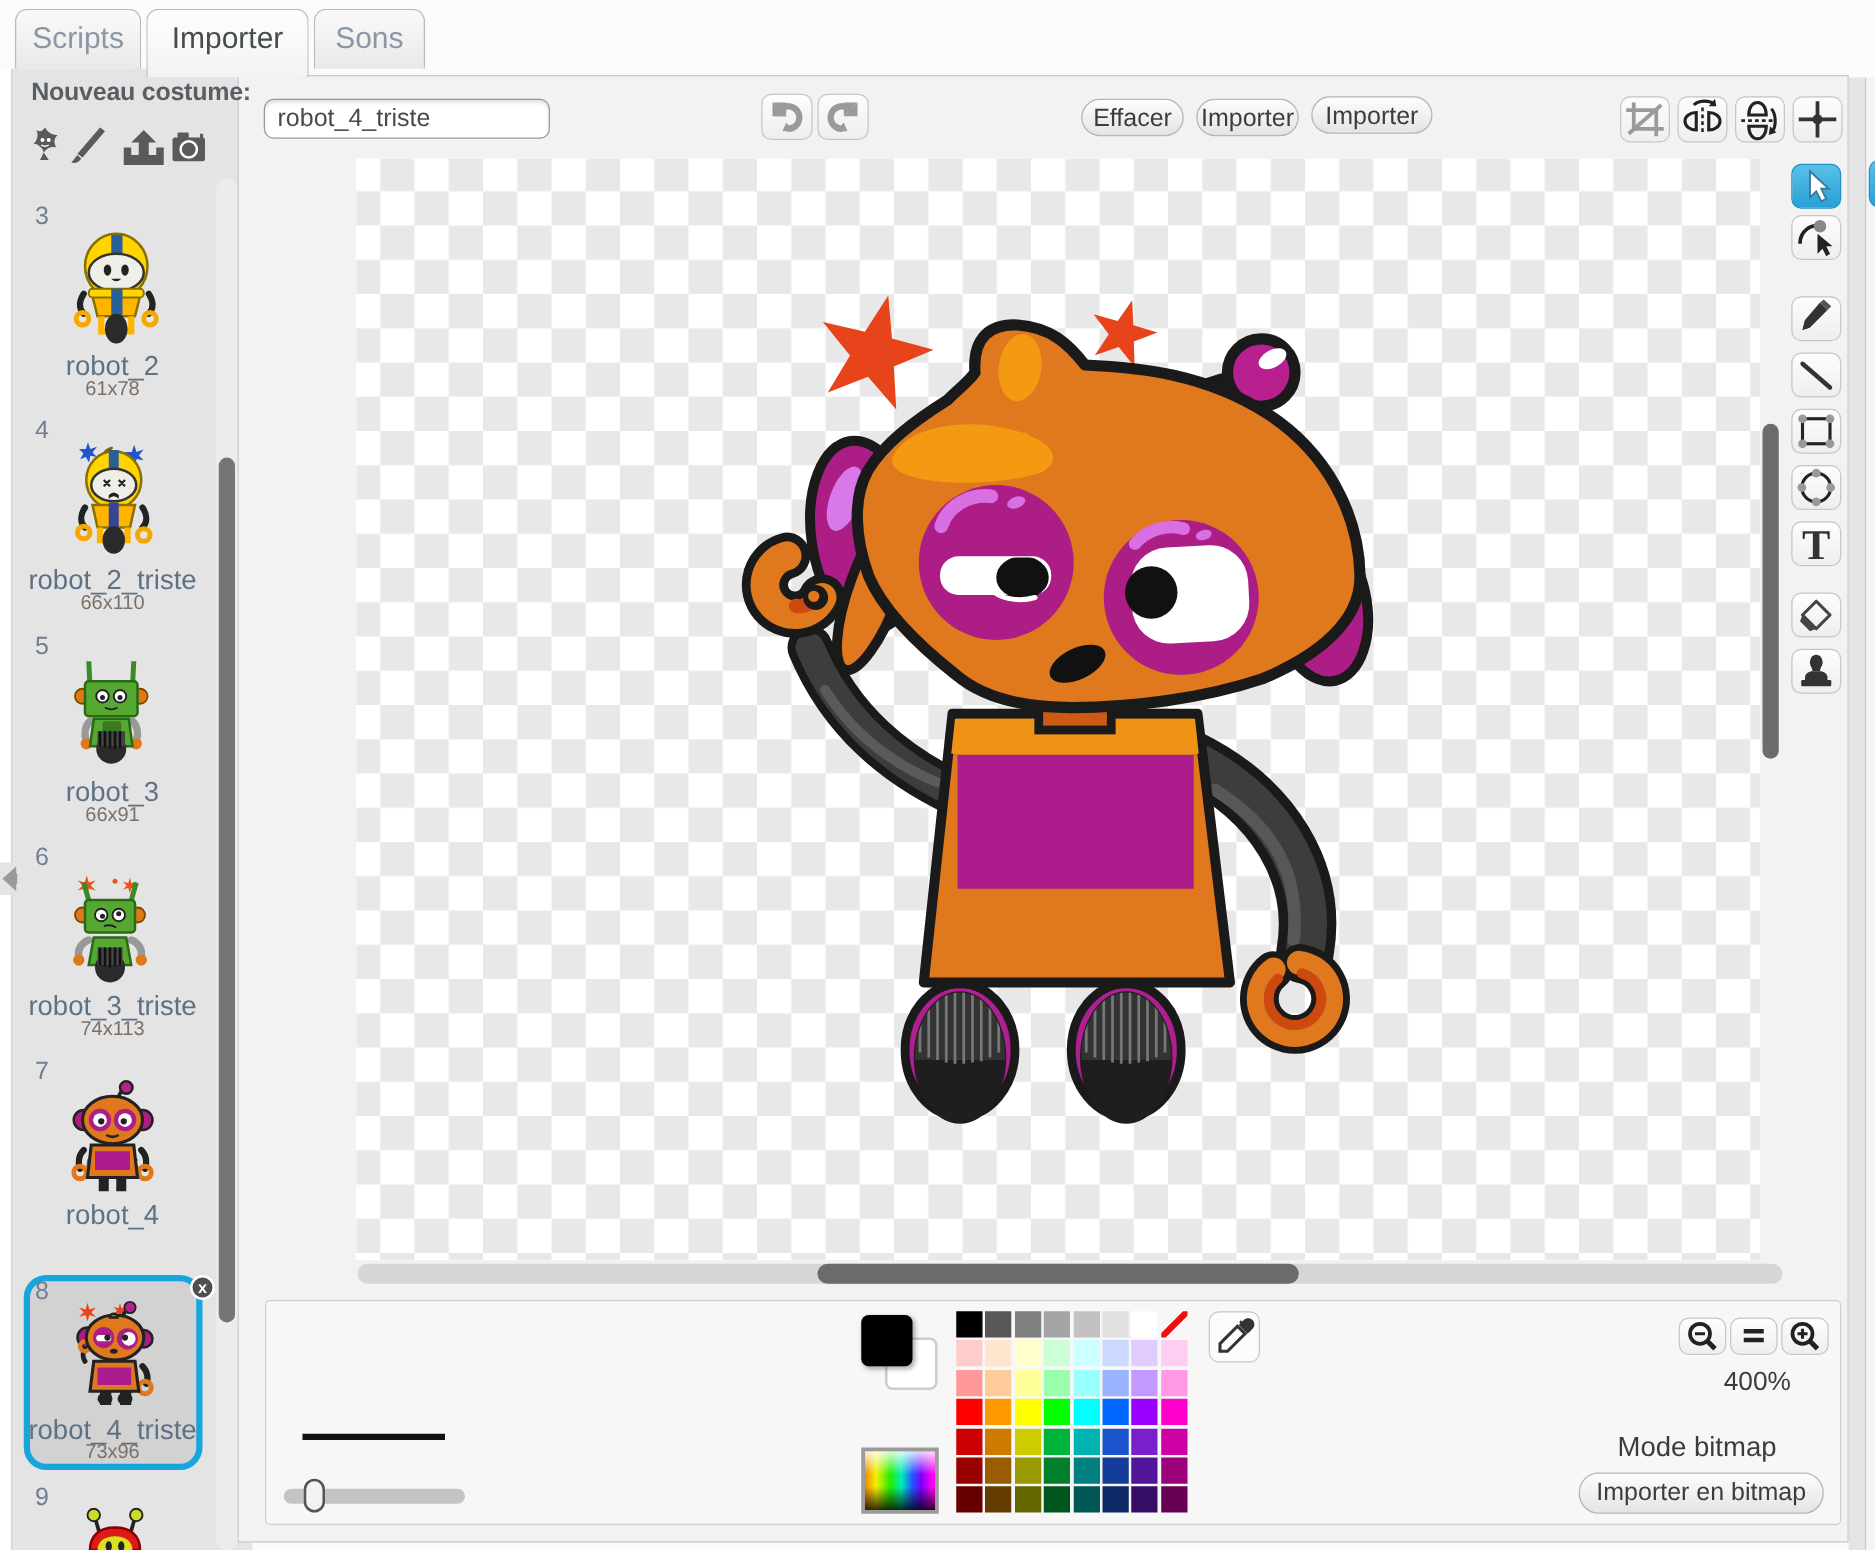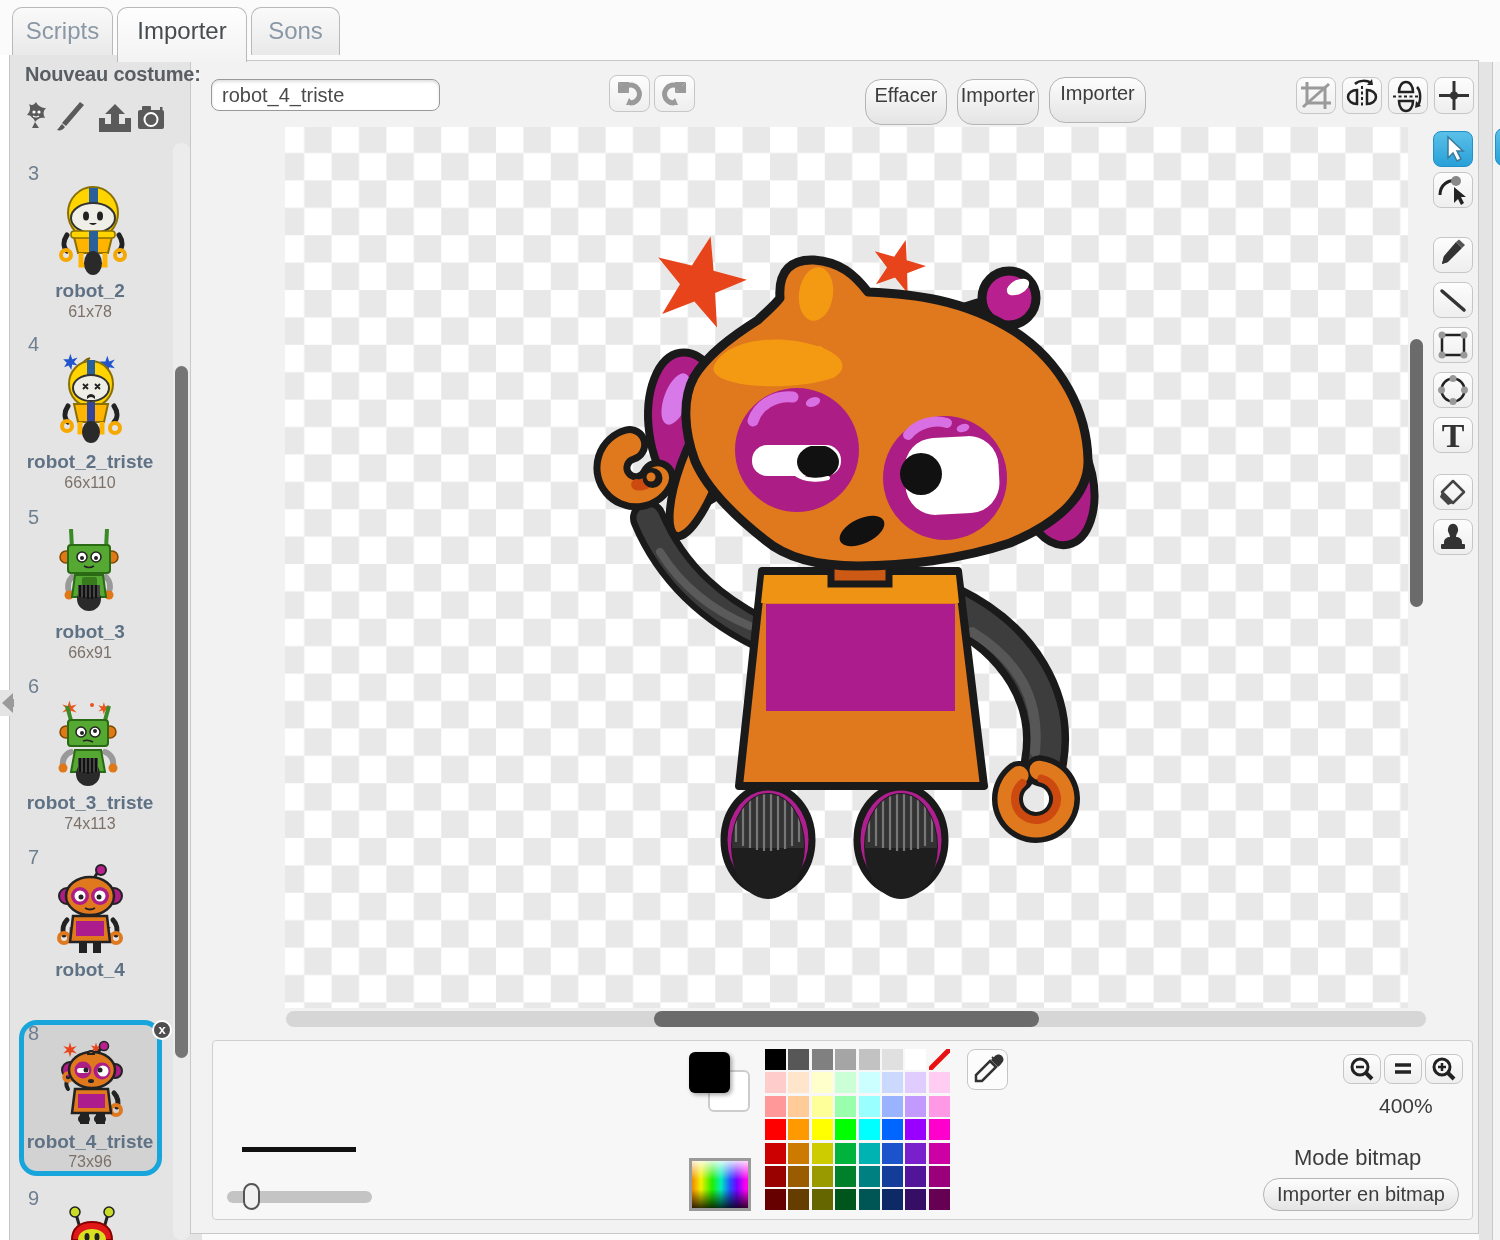--- a/index.html
+++ b/index.html
@@ -11,41 +11,41 @@
 .tab { position:absolute; top:7px; height:48px; border:1px solid #b9b9b9; border-bottom:none;
   border-radius:10px 10px 0 0; background:linear-gradient(#fafafa,#e9e9e9);
   color:#8a98a5; font-size:24px; text-align:center; line-height:46px; }
 .tab.active { background:linear-gradient(#fefefe,#f3f3f3); color:#464b4e; height:55px; z-index:5; }
 
 
 #sidebar { position:absolute; left:10px; top:55px; width:192px; height:1185px; background:#e4e4e4; }
 #leftstrip { position:absolute; left:0; top:55px; width:10px; height:1185px; background:#fff; border-right:1px solid #c4c4c4; }
 .nc-title { position:absolute; left:25px; top:63px; font-size:20px; font-weight:bold; color:#585e63; letter-spacing:-0.2px; }
 .item-num { position:absolute; font-size:20px; color:#6e7f90; }
-.item-label { position:absolute; font-size:19px; color:#5f7285; width:160px; left:10px; text-align:center;font-weight:bold; }
+.item-label { position:absolute; font-size:22px; color:#5f7285; width:160px; left:10px; text-align:center; }
 .item-size { position:absolute; font-size:16px; color:#7c7168; width:160px; left:10px; text-align:center; }
 #sel-box { position:absolute; left:19px; top:1020px; width:143px; height:156px; background:#d2d2d2;
   border:5px solid #18a5dc; border-radius:18px; }
 #xbtn { position:absolute; left:152px; top:1020px; width:20px; height:20px; border-radius:50%;
   background:#4f4f4f; border:2px solid #fff; color:#fff; font-size:13px; font-weight:bold;
   text-align:center; line-height:16px; z-index:6; }
 #list-sb { position:absolute; left:173px; top:143px; width:17px; height:1097px; background:#ececec; border-radius:8px; }
 #list-thumb { position:absolute; left:175px; top:366px; width:13px; height:692px; background:#757575; border-radius:7px; }
 
 
 #editor { position:absolute; left:190px; top:60px; width:1289px; height:1174px;
   background:#f2f2f2; border:1px solid #c8c8c8; }
 #rightstrip { position:absolute; left:1479px; top:62px; width:13px; height:1178px; background:#e4e4e4; }
 #topstrip2 { position:absolute; left:341px; top:0px; width:1159px; height:60px; background:#fbfbfb; }
 
 #name-input { position:absolute; left:211px; top:79px; width:229px; height:32px; border:1px solid #999;
   border-radius:8px; background:#fff; font-size:20px; color:#4a4a4a; padding-left:10px;
   font-family:"Liberation Sans", sans-serif; line-height:30px; box-shadow:inset 0 2px 3px rgba(0,0,0,0.12); outline:none; }
 
-.btn { position:absolute; height:46px; border:1px solid #b5b5b5; border-radius:16px;
+.btn { position:absolute; height:30px; border:1px solid #b5b5b5; border-radius:16px;
   background:linear-gradient(#fdfdfd,#e4e4e4); font-size:20px; color:#3c3c3c; text-align:center; }
 .icon-btn { position:absolute; width:40px; height:37px; border:1px solid #c6c6c6; border-radius:8px;
   background:linear-gradient(#fdfdfd,#eee); }
 
 
 #canvas { position:absolute; left:285px; top:127px; width:1123px; height:881px; background:#fff; }
 #hsb { position:absolute; left:286px; top:1011px; width:1140px; height:16px; background:#d6d6d6; border-radius:8px; }
 #hsb-thumb { position:absolute; left:654px; top:1011px; width:385px; height:16px; background:#6b6b6b; border-radius:8px; }
 #vsb-thumb { position:absolute; left:1410px; top:339px; width:13px; height:268px; background:#6b6b6b; border-radius:7px; }
 

